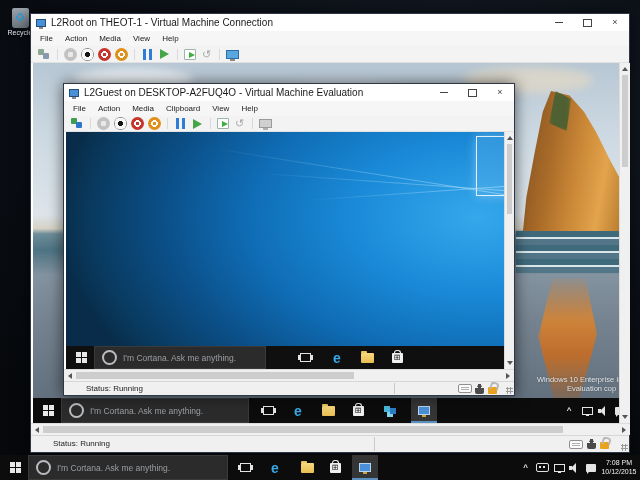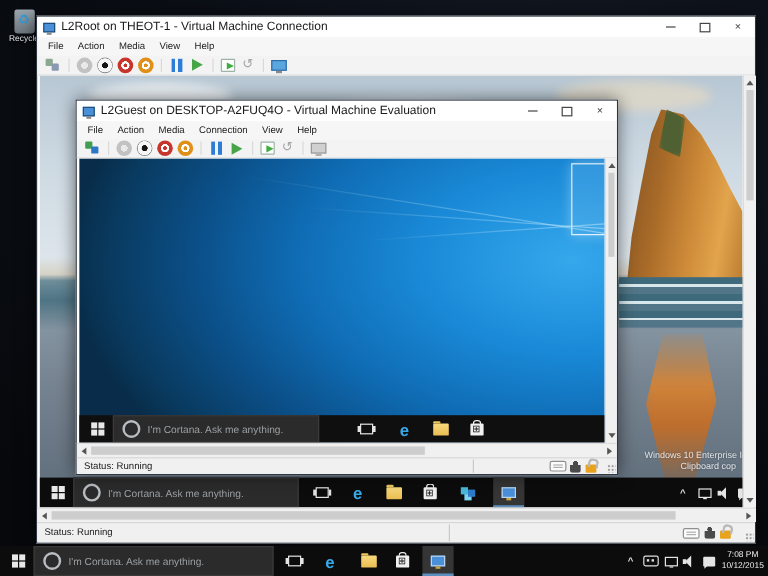--- a/index.html
+++ b/index.html
@@ -77,21 +77,21 @@
   .ti-play{border-radius:0;width:0;height:0;margin:1px 4px;
     border-left:9px solid #46a546;border-top:5.5px solid transparent;border-bottom:5.5px solid transparent;background:none}
   .ti-chk{border-radius:1px;width:12px;height:11px;background:#fdfdfd;border:1px solid #9fb3a8;position:relative}
   .ti-chk::after{content:"";position:absolute;right:0;top:2px;border-left:6px solid #3fae3f;border-top:3.5px solid transparent;border-bottom:3.5px solid transparent}
   .ti-revert{border-radius:0;color:#a8a8a8;font-size:11px;line-height:12px;text-align:center;width:13px}
   .ti-mon{border-radius:0;width:13px;height:9px;border:1px solid #2d6da8;background:#5aa7e0;position:relative;margin-top:0}
   .ti-mon::after{content:"";position:absolute;left:3px;bottom:-3px;width:5px;height:2px;background:#8a8a8a}
   .ti-mon.dim{border-color:#9a9a9a;background:#d0d0d0}.ti-mon.dim::after{background:#b0b0b0}
 
   .statusbar{left:0;right:0;background:#f0f0f0;border-top:1px solid #d7d7d7;box-sizing:border-box}
-  .status-text{position:absolute;left:6px;top:3px;font-size:8px;color:#222}
+  .status-text{position:absolute;left:22px;top:3px;font-size:8px;color:#222}
   .status-sep{position:absolute;top:1px;bottom:1px;width:1px;background:#c9c9c9}
   .sb-kbd{position:absolute;width:14px;height:9px;background:#fbfbfb;border:1px solid #8f8f8f;border-radius:2px;box-sizing:border-box}
   .sb-kbd::after{content:"";position:absolute;left:2px;top:2px;right:2px;height:1px;background:#b0b0b0;box-shadow:0 2px 0 #b0b0b0}
   .sb-person{position:absolute;width:9px;height:10px;background:radial-gradient(circle at 50% 22%,#4a4a4a 0 22%,transparent 24%),linear-gradient(180deg,transparent 35%,#4a4a4a 36%);border-radius:2px}
   .sb-lock{position:absolute;width:9px;height:7px;background:#e8a31e;border-radius:1px}
   .sb-lock::before{content:"";position:absolute;right:-2px;top:-5px;width:5px;height:6px;border:2px solid #b9b9b9;border-bottom:none;border-radius:4px 4px 0 0;transform:rotate(10deg)}
   .grip{position:absolute;right:1px;bottom:1px;width:7px;height:7px;
     background-image:radial-gradient(circle,#9a9a9a 1px,transparent 1.2px);background-size:3px 3px}
 
   
@@ -189,21 +189,21 @@
       <div class="cloud" style="left:430px;top:4px;width:130px;height:26px;background:rgba(226,216,198,.75)"></div>
       <div class="rockwrap">
         <div class="rock"></div>
         <div class="rock-green"></div>
         <div class="sea-waves"></div>
         <div class="reflection"></div>
       </div>
     </div>
     <div class="watermark" style="left:504px;top:312px;width:82px">
       <div class="wm1">Windows 10 Enterprise In</div>
-      <div class="wm2">Clipboard cop</div>
+      <div class="wm2">Evaluation cop</div>
     </div>
 
     <div class="abs taskbar" style="left:0;right:0;bottom:0;height:25px">
       <div class="abs tb-start" style="left:2px">
           <span class="winlogo"></span>
         </div>
       <div class="abs searchbox" style="left:28px;width:188px">
         <span class="cortana-ring"></span>
         <span class="search-text">I'm Cortana. Ask me anything.</span>
       </div>
@@ -276,21 +276,21 @@
       <span class="cap">
           <span class="ico-close">×</span>
         </span>
     </div>
   </div>
 
   <div class="abs menubar">
     <span class="menu-item">File</span>
     <span class="menu-item">Action</span>
     <span class="menu-item">Media</span>
-    <span class="menu-item">Connection</span>
+    <span class="menu-item">Clipboard</span>
     <span class="menu-item">View</span>
     <span class="menu-item">Help</span>
   </div>
 
   <div class="abs toolbar" style="top:32px;height:16px">
     <span class="ti ti-cad"></span>
       <span class="tsep"></span>
     <span class="ti ti-start"></span>
     <span class="ti ti-turnoff"></span>
     <span class="ti ti-shutdown"></span>

